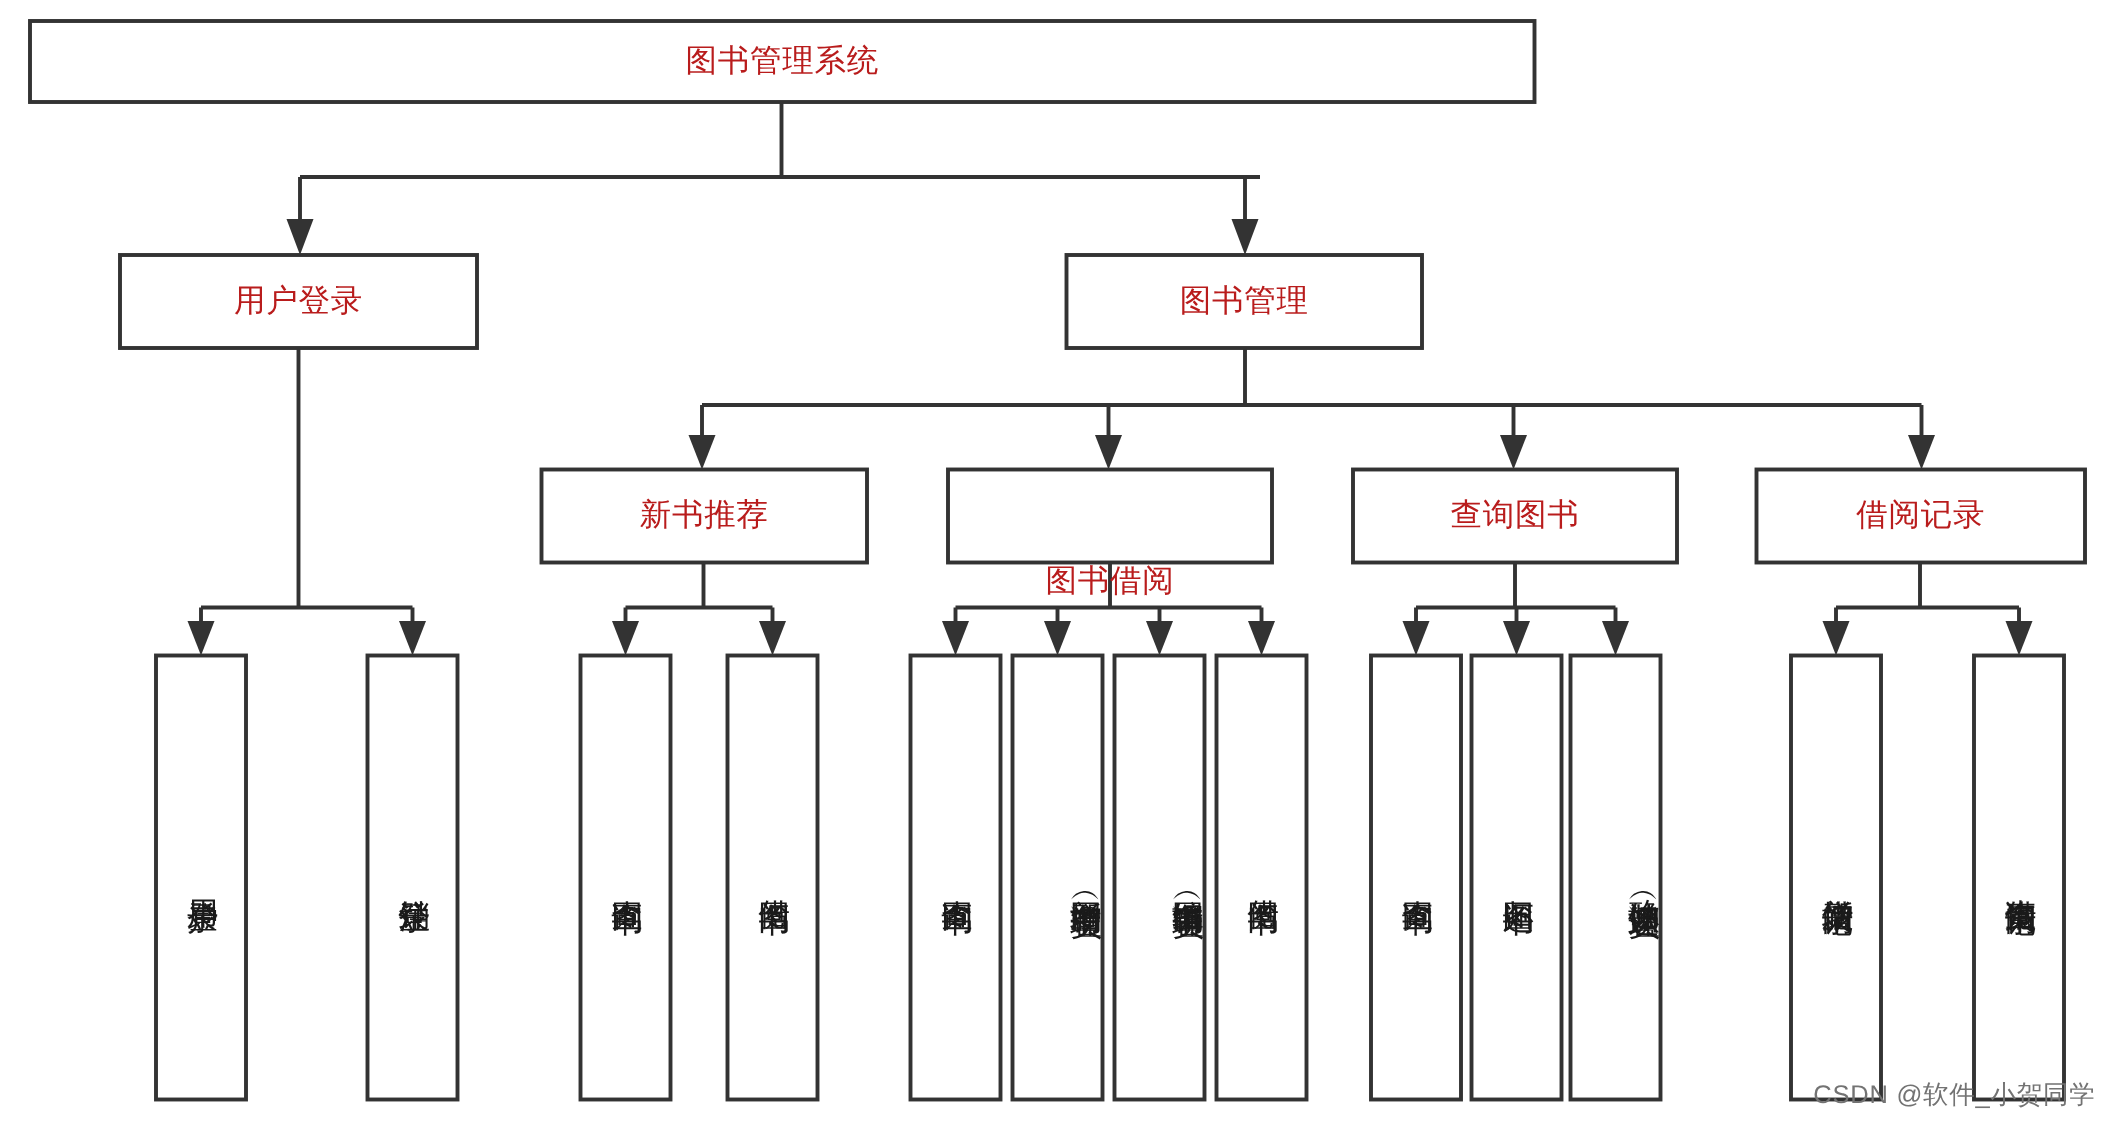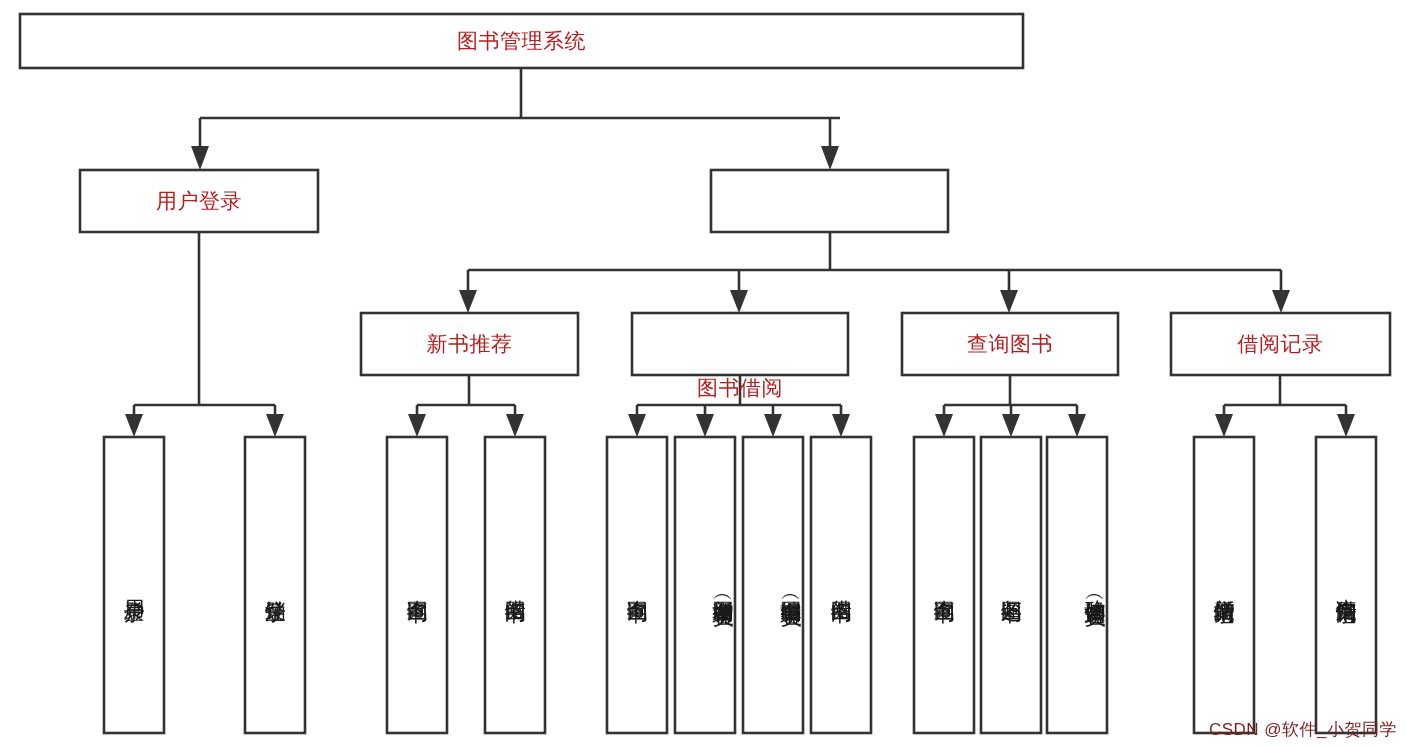--- a/index.html
+++ b/index.html
@@ -68,21 +68,21 @@
     pointer-events: none;
   }
   .node-label-v.center-v {
     align-items: center;
   }
   .watermark {
     position: absolute;
     right: 8px;
     bottom: 6px;
     font-size: 17px;
-    color: #7f1d1d;
+    color: #737373;
     letter-spacing: 0.5px;
     white-space: nowrap;
   }
 </style>
 </head>
 <body>
 
 <div id="diagram-root">
 
   <svg class="diagram-svg" viewBox="0 0 1405 747" xmlns="http://www.w3.org/2000/svg">
@@ -185,20 +185,21 @@
     <rect class="node-box" x="981" y="437" width="60" height="296"></rect>
     <rect class="node-box" x="1047" y="437" width="60" height="296"></rect>
 
     <rect class="node-box" x="1194" y="437" width="60" height="296"></rect>
     <rect class="node-box" x="1316" y="437" width="60" height="296"></rect>
   </svg>
 
   <div class="node-label-h" style="left:20px; top:14px; width:1003px; height:54px;">图书管理系统</div>
 
   <div class="node-label-h" style="left:80px; top:170px; width:238px; height:62px;">用户登录</div>
+  <div class="node-label-h" style="left:711px; top:170px; width:237px; height:62px;">图书管理</div>
 
   <div class="node-label-h" style="left:361px; top:313px; width:217px; height:62px;">新书推荐</div>
   <div class="node-label-h" style="left:632px; top:313px; width:216px; height:62px;margin-top:44px;">图书借阅</div>
   <div class="node-label-h" style="left:902px; top:313px; width:216px; height:62px;">查询图书</div>
   <div class="node-label-h" style="left:1171px; top:313px; width:219px; height:62px;text-align:center;">借阅记录</div>
 
   <div class="node-label-v center-v" style="left:104px; top:437px; width:60px; height:296px;">用户登录</div>
   <div class="node-label-v center-v" style="left:245px; top:437px; width:60px; height:296px;">注销登录</div>
 
   <div class="node-label-v center-v" style="left:387px; top:437px; width:60px; height:296px;">查询图书</div>

